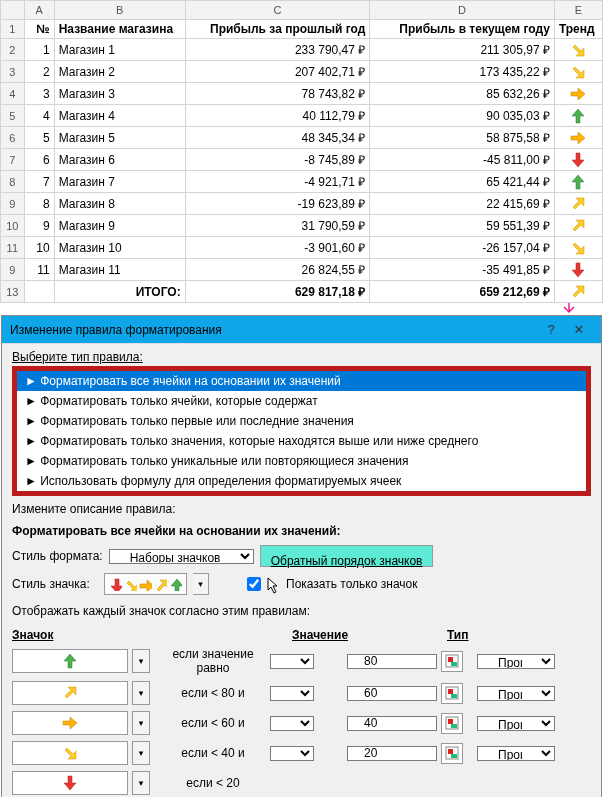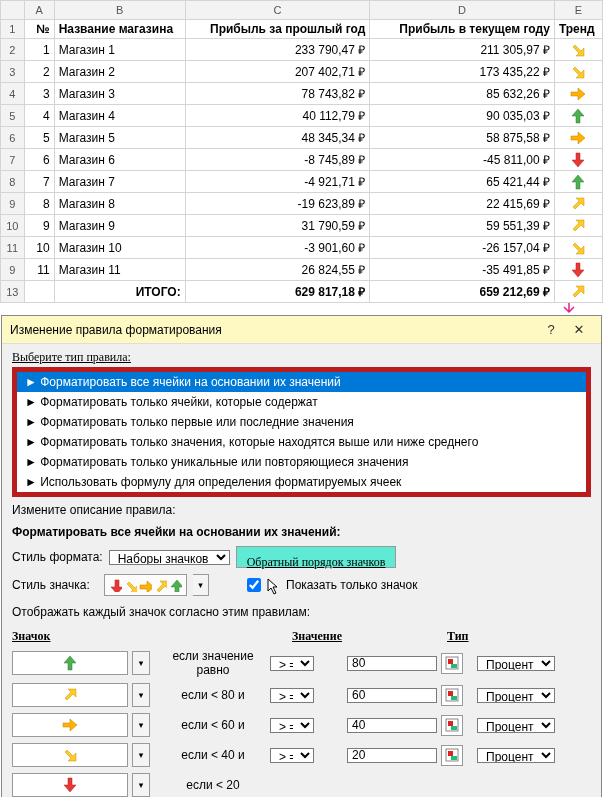--- a/index.html
+++ b/index.html
@@ -36,21 +36,21 @@
   .connector svg { display: block; margin-left: auto; }
   .dialog {
     border: 1px solid #888;
     width: 601px;
     margin-left: 1px;
     background: #f0f0f0;
   }
   .titlebar {
     display: flex;
     align-items: flex-end;
-    background: #fef9c3;
+    background: #0ea5e9;
     border-bottom: 1px solid #ddd;
     padding: 6px 8px;
     font-size: 12px;
   }
   .titlebar .title { flex: 1; }
   .titlebar .tb-btn {
     width: 28px; text-align: center; font-size: 13px; color: #333;
   }
   .section-label {
     padding: 6px 10px 2px 10px;
@@ -71,21 +71,21 @@
     color: #fff;
   }
   .desc-title { font-weight: bold; padding: 6px 10px 4px 10px; }
   .row { display: flex; align-items: center; gap: 6px; padding: 3px 10px; }
   .row label { min-width: 86px; }
   select, input[type=text] {
     font: inherit;
     border: 1px solid #7a7a7a;
     background: #fff;
     height: 15px;
-    padding: 0 4px;
+    padding: 0 16px;
   }
   .btn {
     font: inherit;
     border: 1px solid #999;
     background: #5eead4;
     padding: 8px 10px;
     height: 22px;
   }
   .iconset-preview {
     display: inline-flex; align-items: center; gap: 2px;
@@ -116,21 +116,21 @@
   .ref-btn {
     width: 22px; height: 21px; border: 1px solid #999; background: #fff;
     display: inline-flex; align-items: center; justify-content: center; padding: 0;
   }
   .type-sel { width: 78px; }
   .dlg-footer {
     display: flex; justify-content: flex-end; gap: 8px;
     padding: 10px; border-top: 1px solid #ddd; margin-top: 6px;
   }
   .cursor { position: relative; left: -2px; top: 2px; }
-  .underline { text-decoration: underline; font-family: Liberation Serif, serif; }
+  .underline { text-decoration: underline; }
 </style>
 </head>
 <body>
 
 <svg width="0" height="0" style="position:absolute">
   <defs>
     <g id="ar-up">
         <path d="M8 1 L14 8 L10 8 L10 15 L6 15 L6 8 L2 8 Z" fill="#4caf50" stroke="#2e7d32" stroke-width="0.5"></path>
       </g>
     <g id="ar-down">

